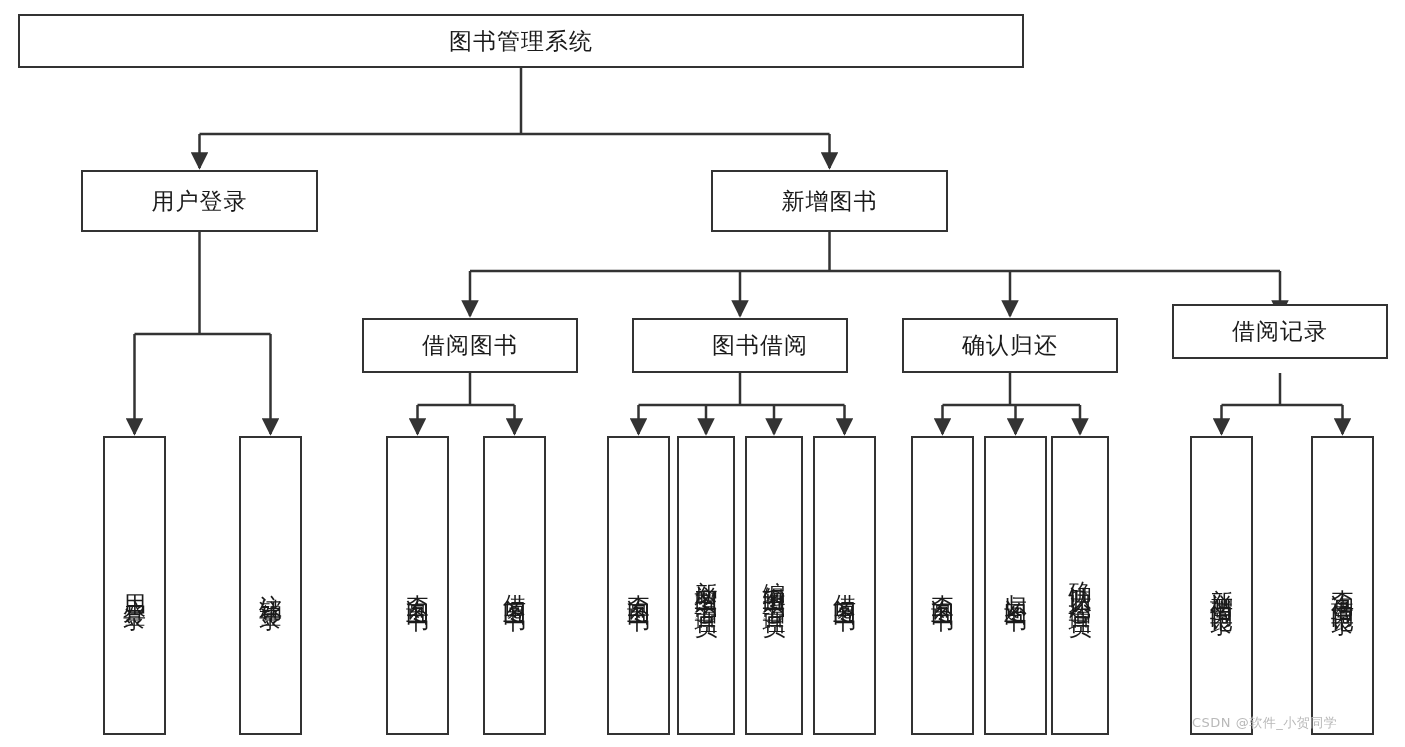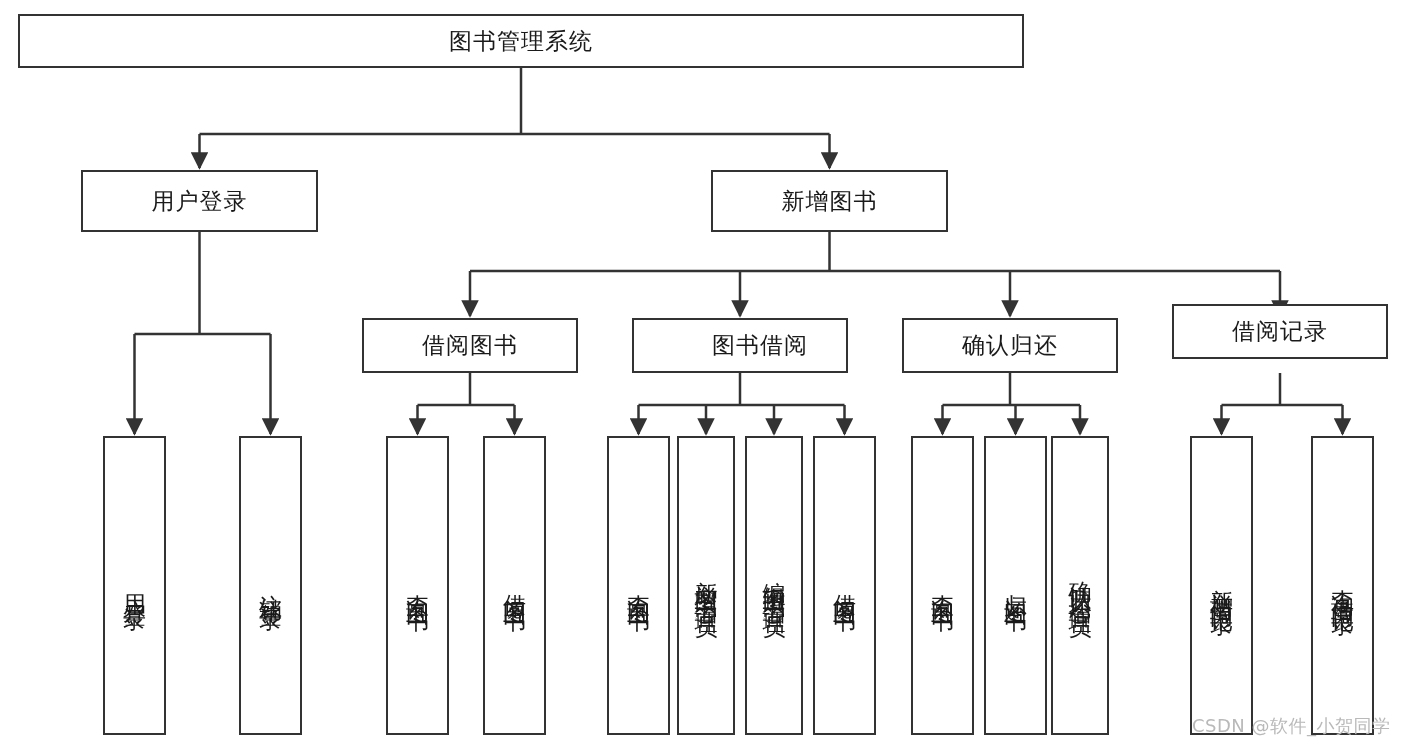--- a/index.html
+++ b/index.html
@@ -5,21 +5,21 @@
   html,body{margin:0;padding:0;background:#ffffff;}
   #stage{position:relative;width:1405px;height:747px;background:#ffffff;overflow:hidden;
          font-family:"DejaVu Sans","Liberation Sans",sans-serif;}
   svg{position:absolute;left:0;top:0;width:1405px;height:747px;}
   .node{position:absolute;background:#ffffff;border:2.5px solid #333333;box-sizing:border-box;
         display:flex;align-items:center;justify-content:center;}
   .node .lbl{color:#1a1a1a;font-size:23px;line-height:1.15;white-space:nowrap;letter-spacing:1px;}
   .node.vert{align-items:flex-start;padding-top:0;}
   .node.vert .lbl{writing-mode:vertical-rl;text-orientation:upright;white-space:normal;
                   letter-spacing:5px;font-size:23px;line-height:1.0;margin:0 auto;}
-  .wm{position:absolute;color:#b9b9b9;font-size:18px;white-space:nowrap;letter-spacing:0.5px;}
+  .wm{position:absolute;color:#b9b9b9;font-size:13px;white-space:nowrap;letter-spacing:0.5px;}
 </style>
 </head>
 <body>
 
 <div id="stage">
 
   <svg id="connectors" viewBox="0 0 1405 747" xmlns="http://www.w3.org/2000/svg">
     <defs>
       <marker id="arrow" viewBox="0 0 10 10" refX="9" refY="5" markerWidth="7" markerHeight="7" orient="auto-start-reverse">
         <path d="M 0 0 L 10 5 L 0 10 z" fill="#333333"></path>

